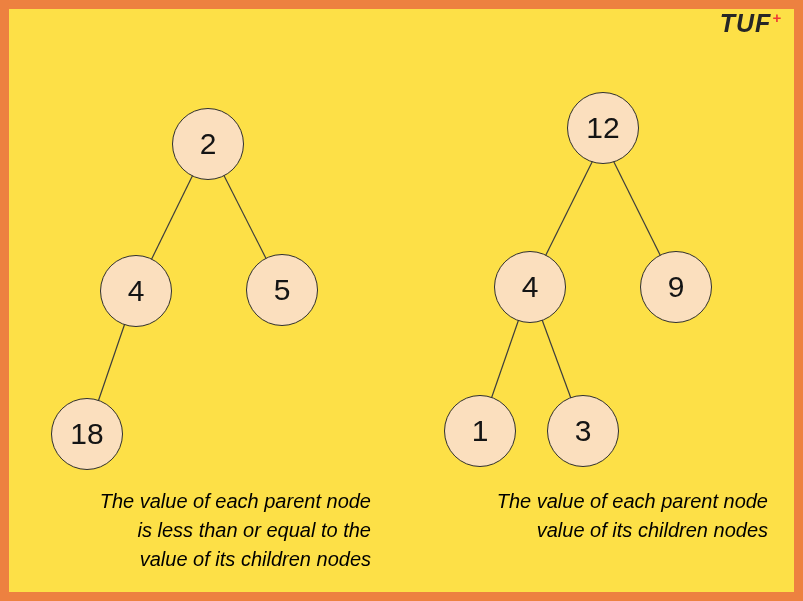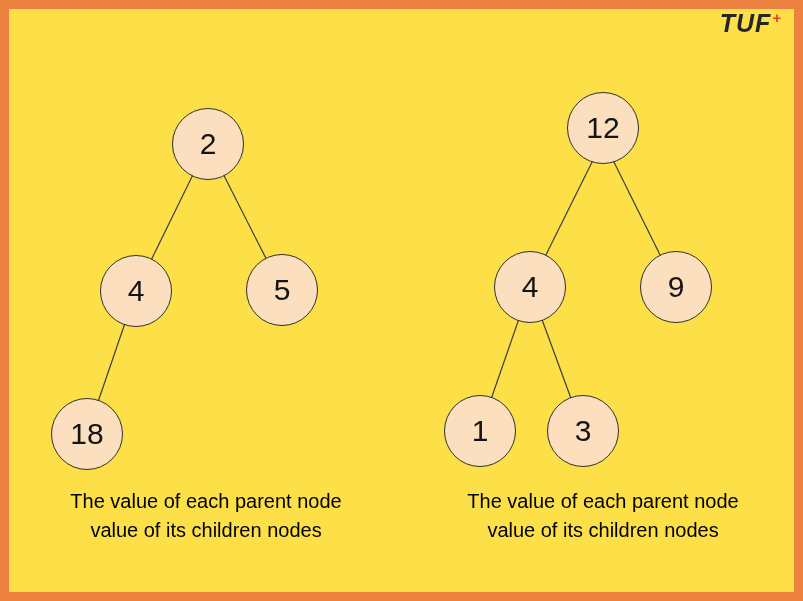--- a/index.html
+++ b/index.html
@@ -65,24 +65,25 @@
     border: 1.5px solid #2f2f2f;
     display: flex;
     align-items: center;
     justify-content: center;
     font-size: 30px;
     color: #141414;
   }
   .caption {
     position: absolute;
     width: 330px;
-    text-align: center;
+    text-align: right;
     font-size: 20px;
     line-height: 29px;
     color: #000;
+    font-style: italic;
   }
   .caption.min { left: 41px; top: 487px; }
   .caption.max { left: 438px; top: 487px; }
 </style>
 </head>
 <body>
 
 <div class="page">
 
   <div class="frame-border"></div>
@@ -108,20 +109,21 @@
   <div class="node" style="left:51px;  top:398px;">18</div>
 
   <div class="node" style="left:567px; top:92px;">12</div>
   <div class="node" style="left:494px; top:251px;">4</div>
   <div class="node" style="left:640px; top:251px;">9</div>
   <div class="node" style="left:444px; top:395px;">1</div>
   <div class="node" style="left:547px; top:395px;">3</div>
 
   <div class="caption min">
     <div>The value of each parent node</div>
+    <div>is less than or equal to the</div>
     <div>value of its children nodes</div>
   </div>
   <div class="caption max">
     <div>The value of each parent node</div>
     <div>value of its children nodes</div>
   </div>
 
 </div>
 
 </body></html>

